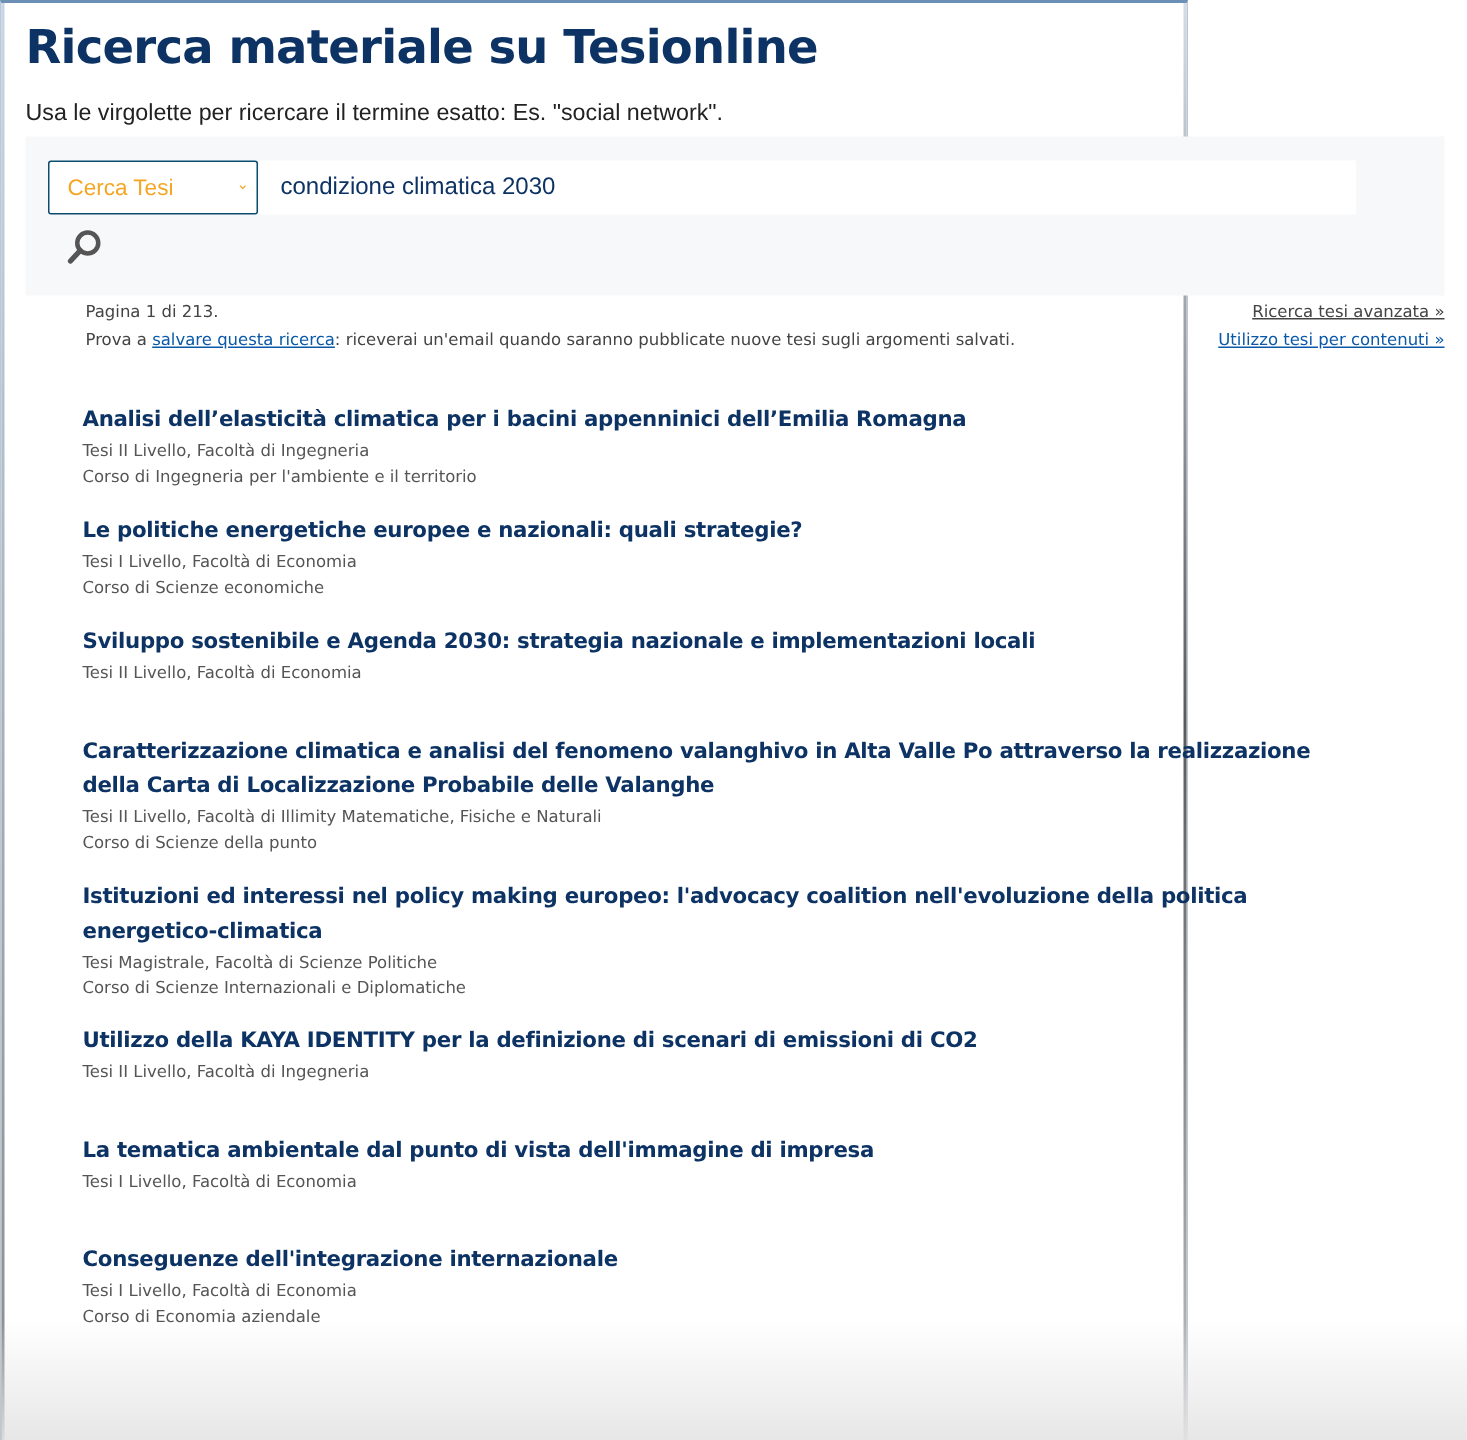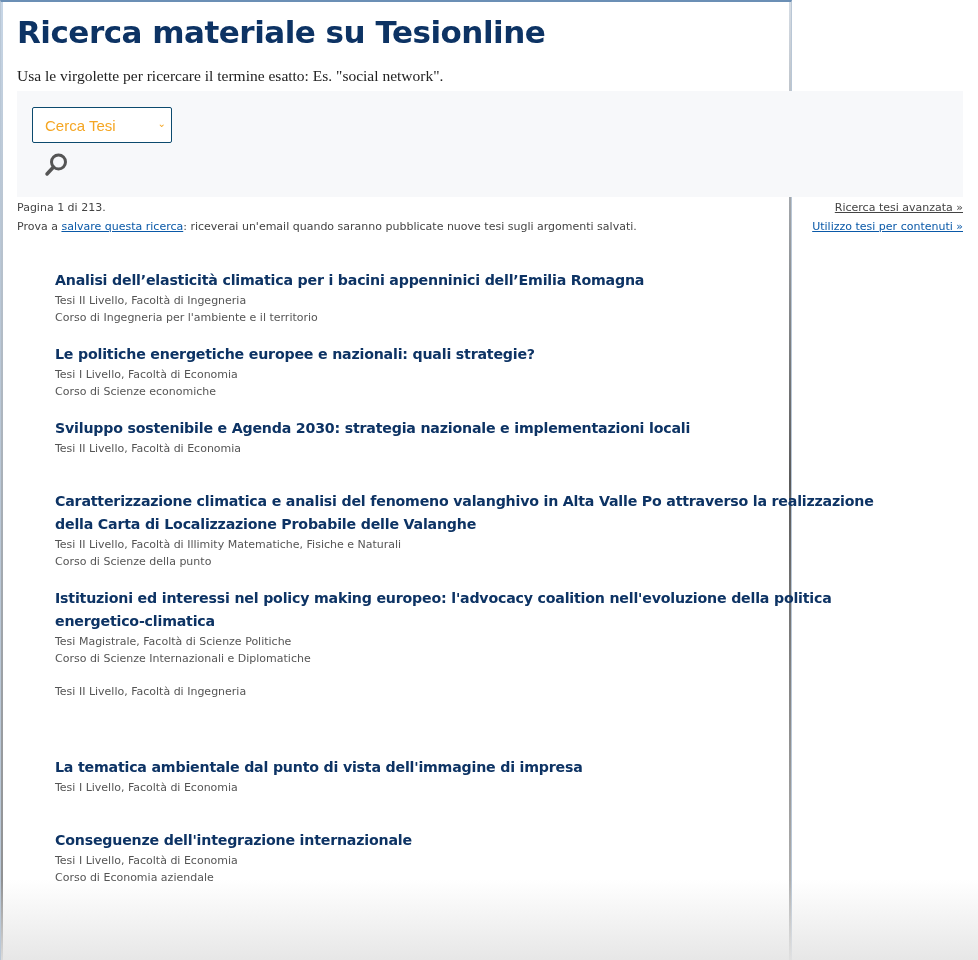--- a/index.html
+++ b/index.html
@@ -27,21 +27,20 @@
       margin-top: 6px;
       height: 44px;
       line-height: 44px;
     }
     .hint {
       font-size: 15.5px;
       color: #222;
       margin-top: 12px;
       height: 20px;
       line-height: 20px;
-      font-family: Liberation Serif, serif;
     }
     .search-box {
       margin-top: 5px;
       background: #f7f8fa;
       width: 946px;
       height: 106px;
       position: relative;
     }
     .type-select {
       position: absolute; left: 15px; top: 16px;
@@ -75,20 +74,21 @@
       width: 28px; height: 28px;
       cursor: pointer;
     }
     .meta-row {
       position: relative;
       font-family: "DejaVu Sans", sans-serif;
       font-size: 11px;
       color: #444;
       height: 19px;
       line-height: 19px;
+      margin-left: 40px;
     }
     .meta-row.first { margin-top: 1px; }
     .meta-row a { color: #0a59a8; text-decoration: underline; }
     .meta-row .right {
       position: absolute; right: 0; top: 0;
       text-decoration: underline;
     }
     .meta-row .right.grey { color: #444; }
     .meta-row .right.blue { color: #0a59a8; }
     .results { margin-top: 33px; padding-left: 38px; }
@@ -134,20 +134,21 @@
 
   <div class="page">
     <h1>Ricerca materiale su Tesionline</h1>
     <div class="hint">Usa le virgolette per ricercare il termine esatto: Es. "social network".</div>
 
     <div class="search-box">
       <div class="type-select">
         <span>Cerca Tesi</span>
         <span class="chev">⌄</span>
       </div>
+      <input class="query-input" type="text" value="condizione climatica 2030" style="">
       <div class="search-btn">
         <svg width="28" height="28" viewBox="0 0 28 28">
           <circle cx="15.5" cy="11" r="7" fill="none" stroke="#555" stroke-width="3"></circle>
           <line x1="10.5" y1="16" x2="4" y2="23" stroke="#555" stroke-width="3.5" stroke-linecap="round"></line>
         </svg>
       </div>
     </div>
 
     <div class="meta-row first">
       <span>Pagina 1 di 213.</span>
@@ -177,20 +178,21 @@
         <a class="title">Caratterizzazione climatica e analisi del fenomeno valanghivo in Alta Valle Po attraverso la realizzazione della Carta di Localizzazione Probabile delle Valanghe</a>
         <div class="sub">Tesi II Livello, Facoltà di Illimity Matematiche, Fisiche e Naturali</div>
         <div class="sub">Corso di Scienze della punto</div>
       </div>
       <div class="result" style="height:96px">
         <a class="title">Istituzioni ed interessi nel policy making europeo: l'advocacy coalition nell'evoluzione della politica energetico-climatica</a>
         <div class="sub">Tesi Magistrale, Facoltà di Scienze Politiche</div>
         <div class="sub">Corso di Scienze Internazionali e Diplomatiche</div>
       </div>
       <div class="result" style="height:73px">
+        <a class="title">Utilizzo della KAYA IDENTITY per la definizione di scenari di emissioni di CO2</a>
         <div class="sub">Tesi II Livello, Facoltà di Ingegneria</div>
       </div>
       <div class="result" style="height:73px">
         <a class="title">La tematica ambientale dal punto di vista dell'immagine di impresa</a>
         <div class="sub">Tesi I Livello, Facoltà di Economia</div>
       </div>
       <div class="result" style="height:74px">
         <a class="title">Conseguenze dell'integrazione internazionale</a>
         <div class="sub">Tesi I Livello, Facoltà di Economia</div>
         <div class="sub">Corso di Economia aziendale</div>

